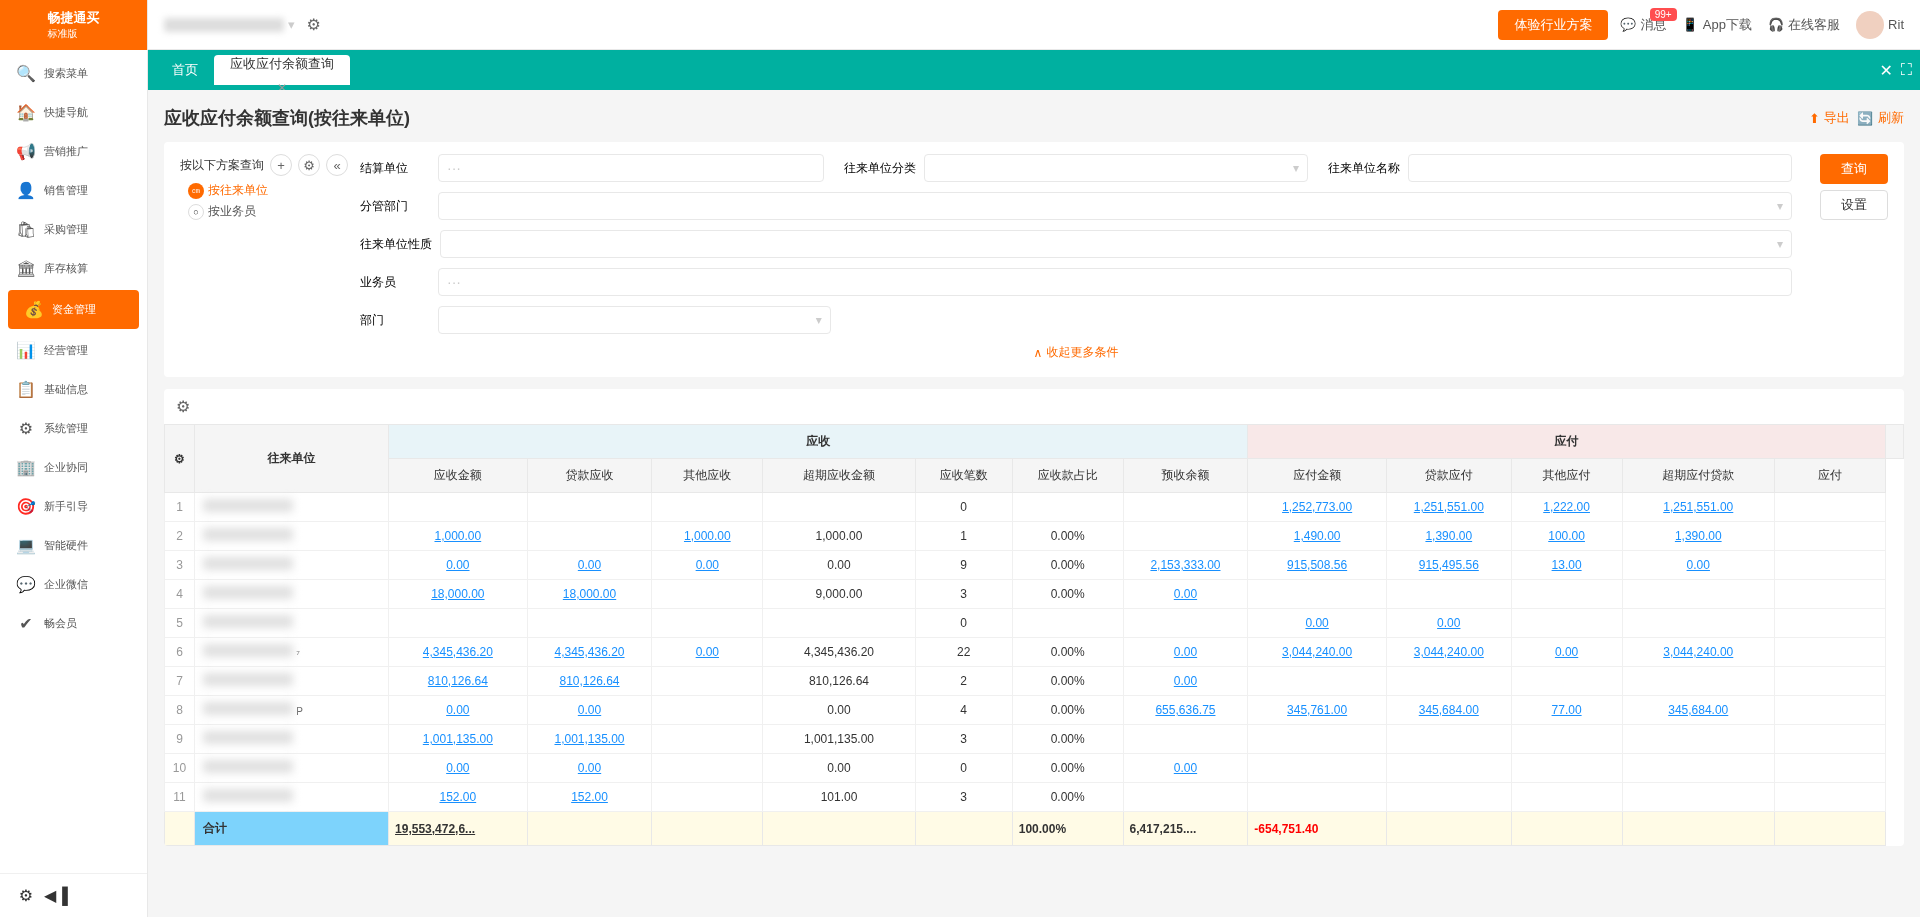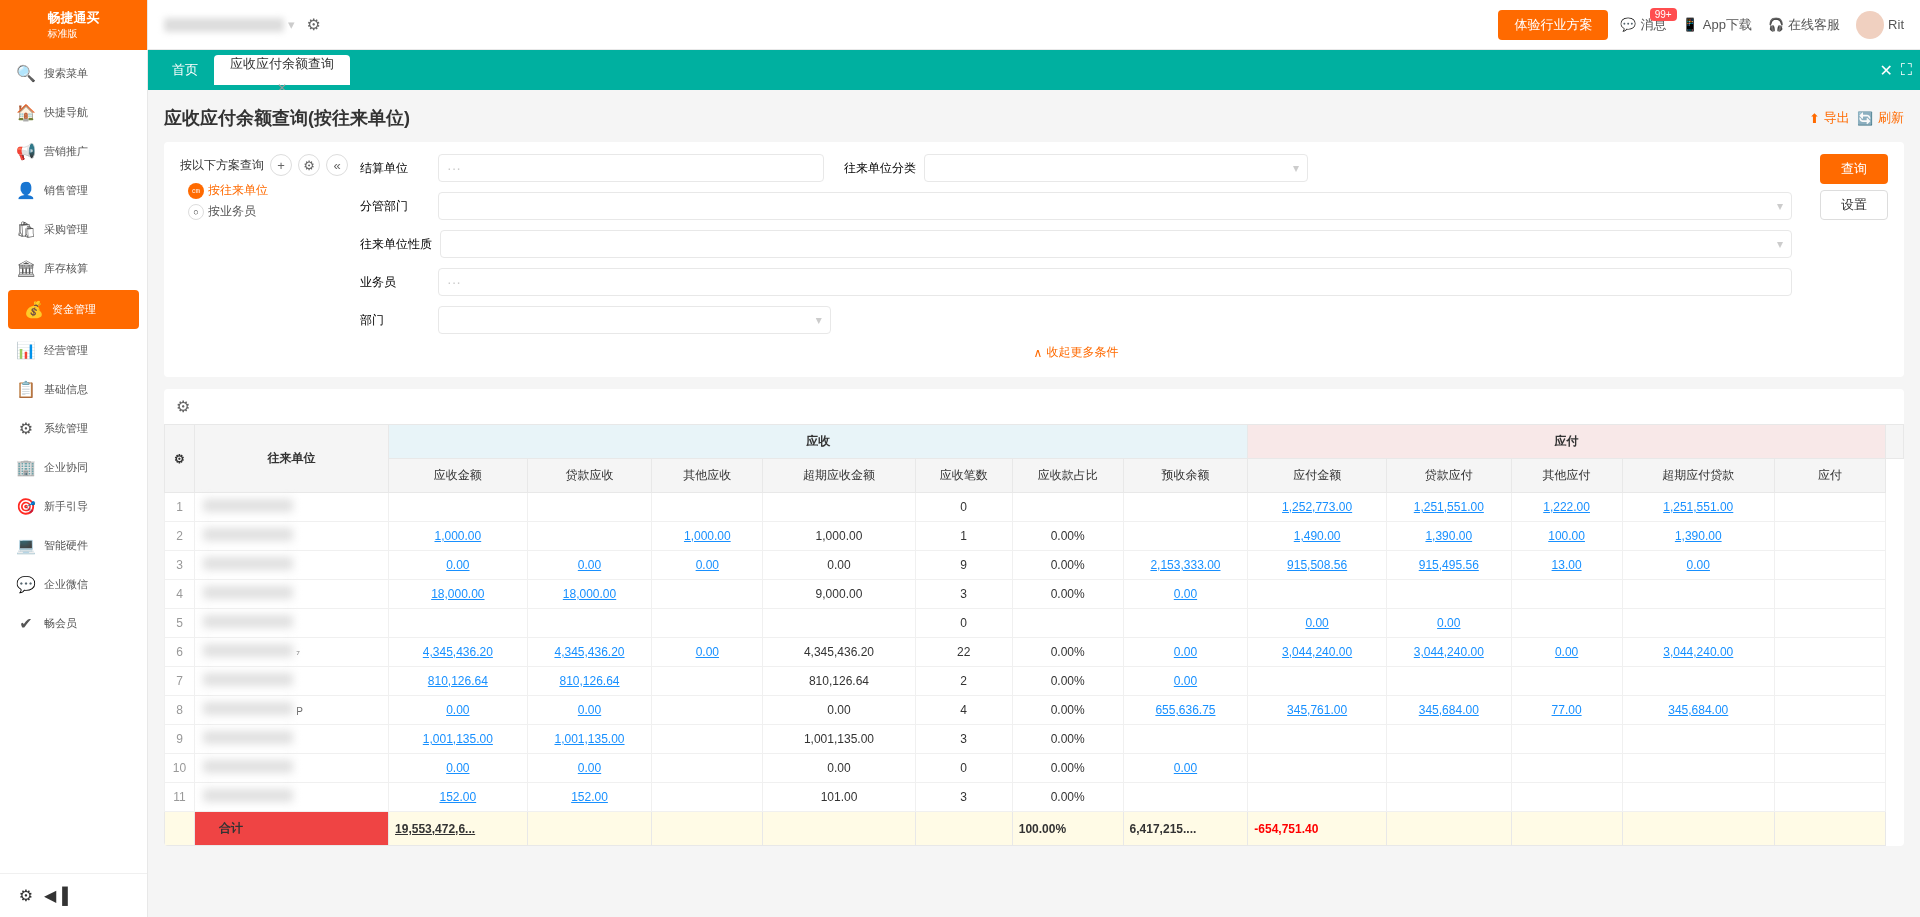--- a/index.html
+++ b/index.html
@@ -248,20 +248,24 @@
               <div class="filter-input-with-icon">
                 <span style="color:#ccc;font-size:14px;">···</span>
               </div>
             </div>
             <div class="filter-field">
               <span class="filter-field-label">往来单位分类</span>
               <div class="filter-input-with-icon" style="flex:1;border:1px solid #e8e8e8;border-radius:4px;height:28px;padding:0 8px;background:#fff;display:flex;align-items:center;justify-content:space-between;">
                 <span></span>
                 <span style="color:#ccc;">▾</span>
               </div>
+            </div>
+            <div class="filter-field">
+              <span class="filter-field-label">往来单位名称</span>
+              <input class="filter-input" type="text" style="">
             </div>
           </div>
 
           <div style="display:grid; grid-template-columns:1fr; gap:10px 20px; margin-bottom:10px;">
             <div class="filter-field">
               <span class="filter-field-label">分管部门</span>
               <div class="filter-input-with-icon" style="flex:1;border:1px solid #e8e8e8;border-radius:4px;height:28px;padding:0 8px;background:#fff;display:flex;align-items:center;justify-content:space-between;">
                 <span></span>
                 <span style="color:#ccc;">▾</span>
               </div>
@@ -540,21 +544,21 @@
       <td></td>
       <td></td>
       <td></td>
       <td></td>
       <td></td>
     </tr>
             </tbody>
           <tfoot>
             <tr>
               <td></td>
-              <td style="text-align:left;padding-left:24px;font-weight:bold;background:#ef4444;margin-left:36px;">合计</td>
+              <td style="text-align:left;padding-left:8px;font-weight:bold;background:#7dd3fc;margin-left:36px;">合计</td>
               <td style="background:#fffbe6;font-weight:bold;text-decoration:underline;color:#333;">19,553,472,6...</td>
               <td style="background:#fffbe6;"></td>
               <td style="background:#fffbe6;"></td>
               <td style="background:#fffbe6;"></td>
               <td style="background:#fffbe6;"></td>
               <td style="background:#fffbe6;font-weight:bold;">100.00%</td>
               <td style="background:#fffbe6;font-weight:bold;">6,417,215....</td>
               <td style="background:#fffbe6;font-weight:bold;color:#f00;">-654,751.40</td>
               <td style="background:#fffbe6;"></td>
               <td style="background:#fffbe6;"></td>

